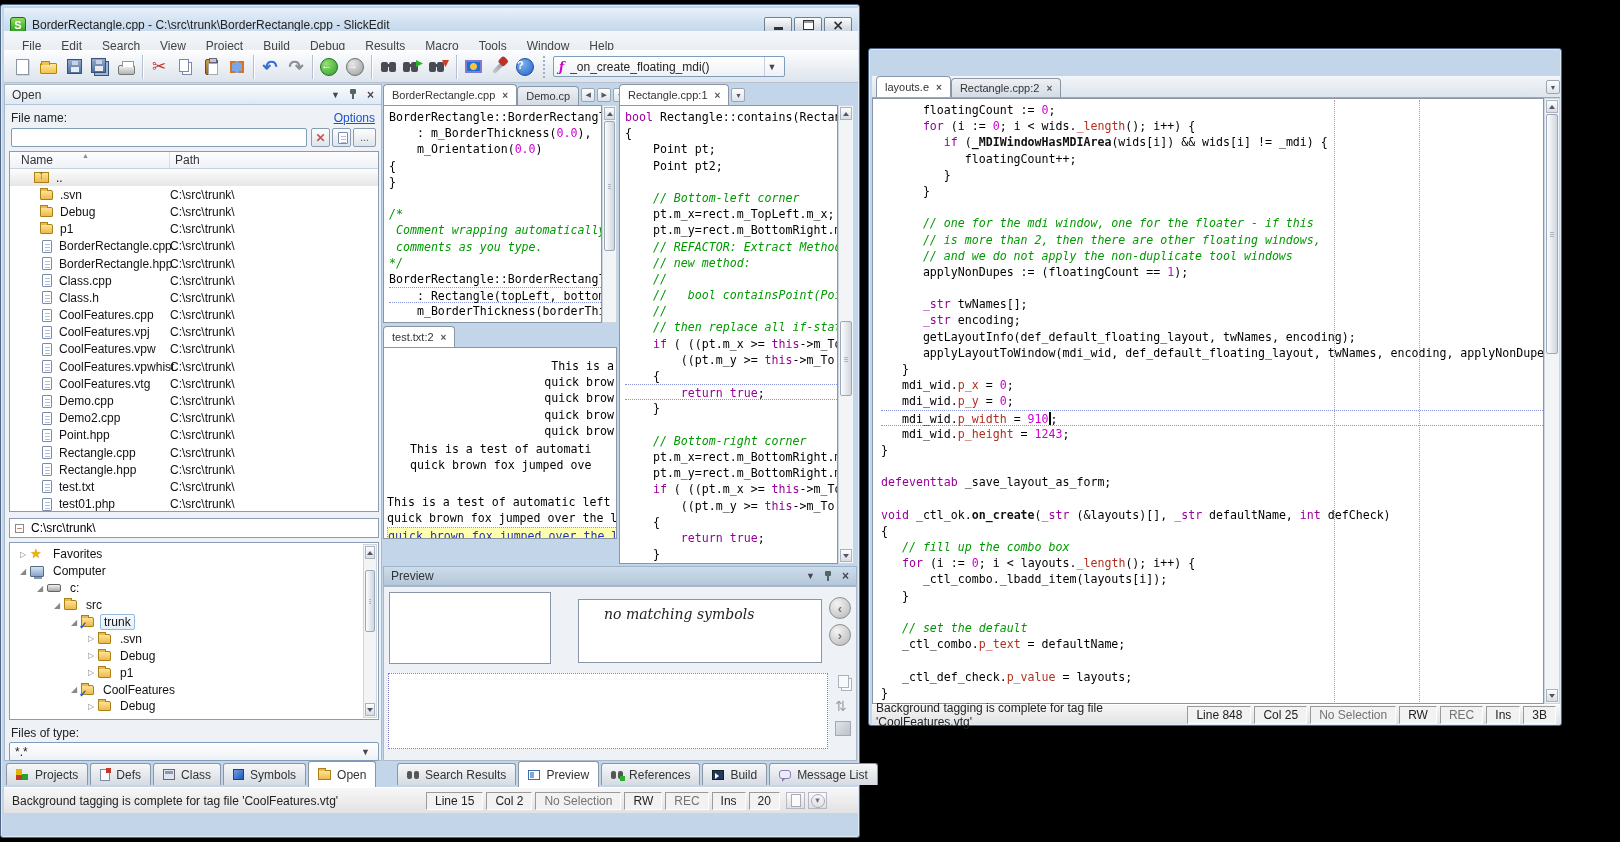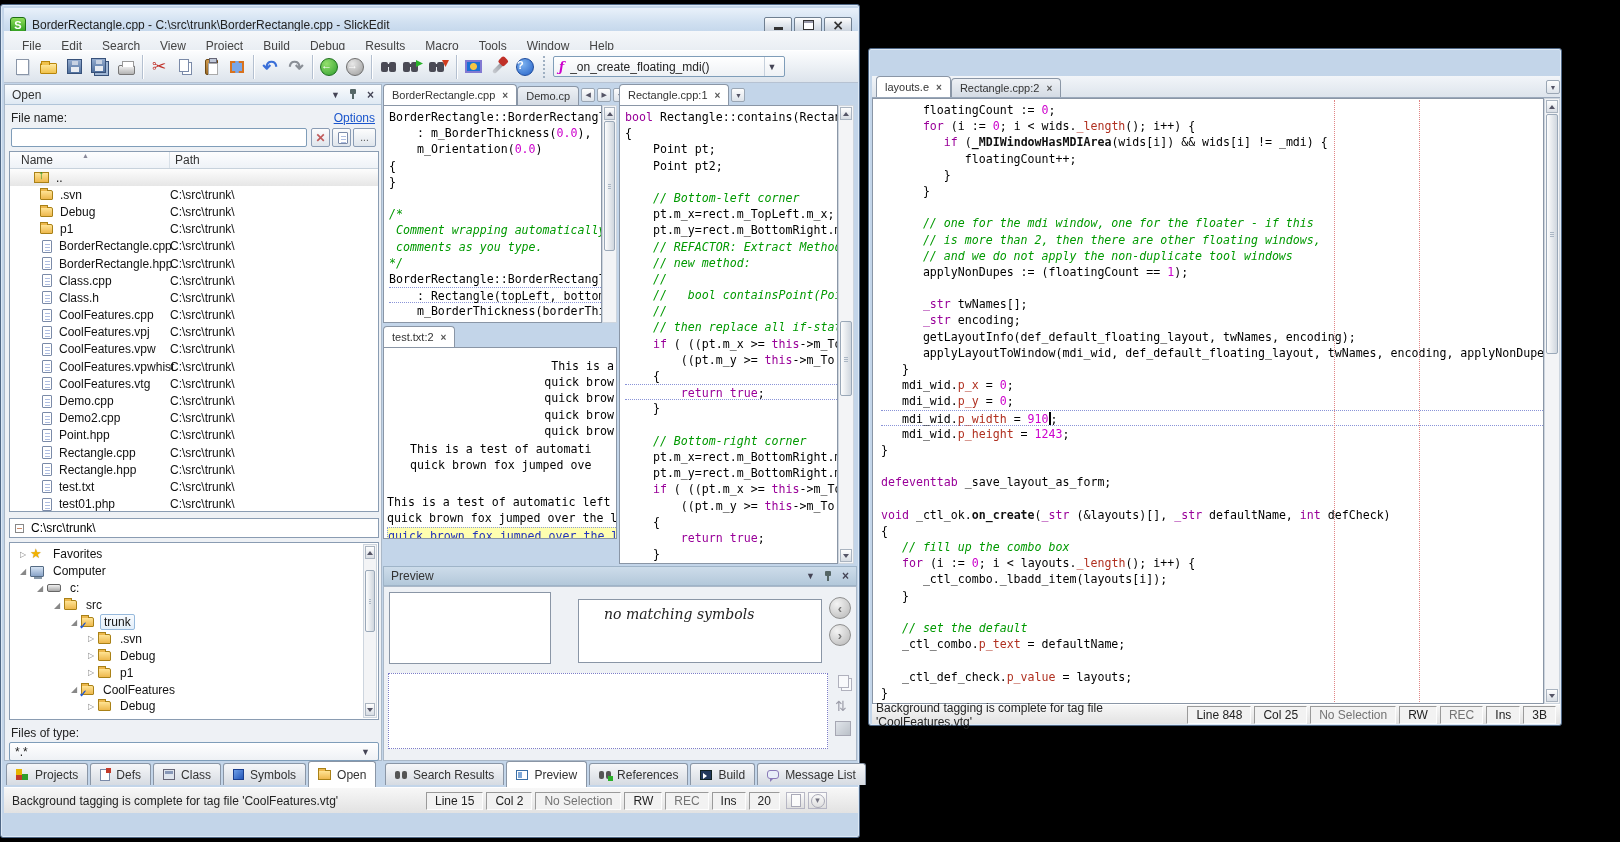--- a/index.html
+++ b/index.html
@@ -615,21 +615,21 @@
       <span class="navb">›</span>
     </div>
     <div class="pvbox" style="left:4px;top:86px;width:440px;height:76px;border:1px dotted #7d7dc8"></div>
     <div style="position:absolute;right:5px;top:88px;display:flex;flex-direction:column;gap:9px;align-items:center">
       <span class="pvic pvic-copy"></span>
       <span class="pvic pvic-sort"></span>
       <span class="pvic pvic-cube"></span>
     </div>
   </div>
 
-  <div class="dtabs" id="btabs" style="left:384px;top:756px;width:542px;height:26px">
+  <div class="dtabs" id="btabs" style="left:396px;top:756px;width:542px;height:26px">
       <span class="dtab">
         <span class="dti dti-search bti-search"></span>
         <span>Search Results</span>
       </span>
       <span class="dtab active">
         <span class="dti dti-preview bti-preview"></span>
         <span>Preview</span>
       </span>
       <span class="dtab">
         <span class="dti dti-references bti-references"></span>

